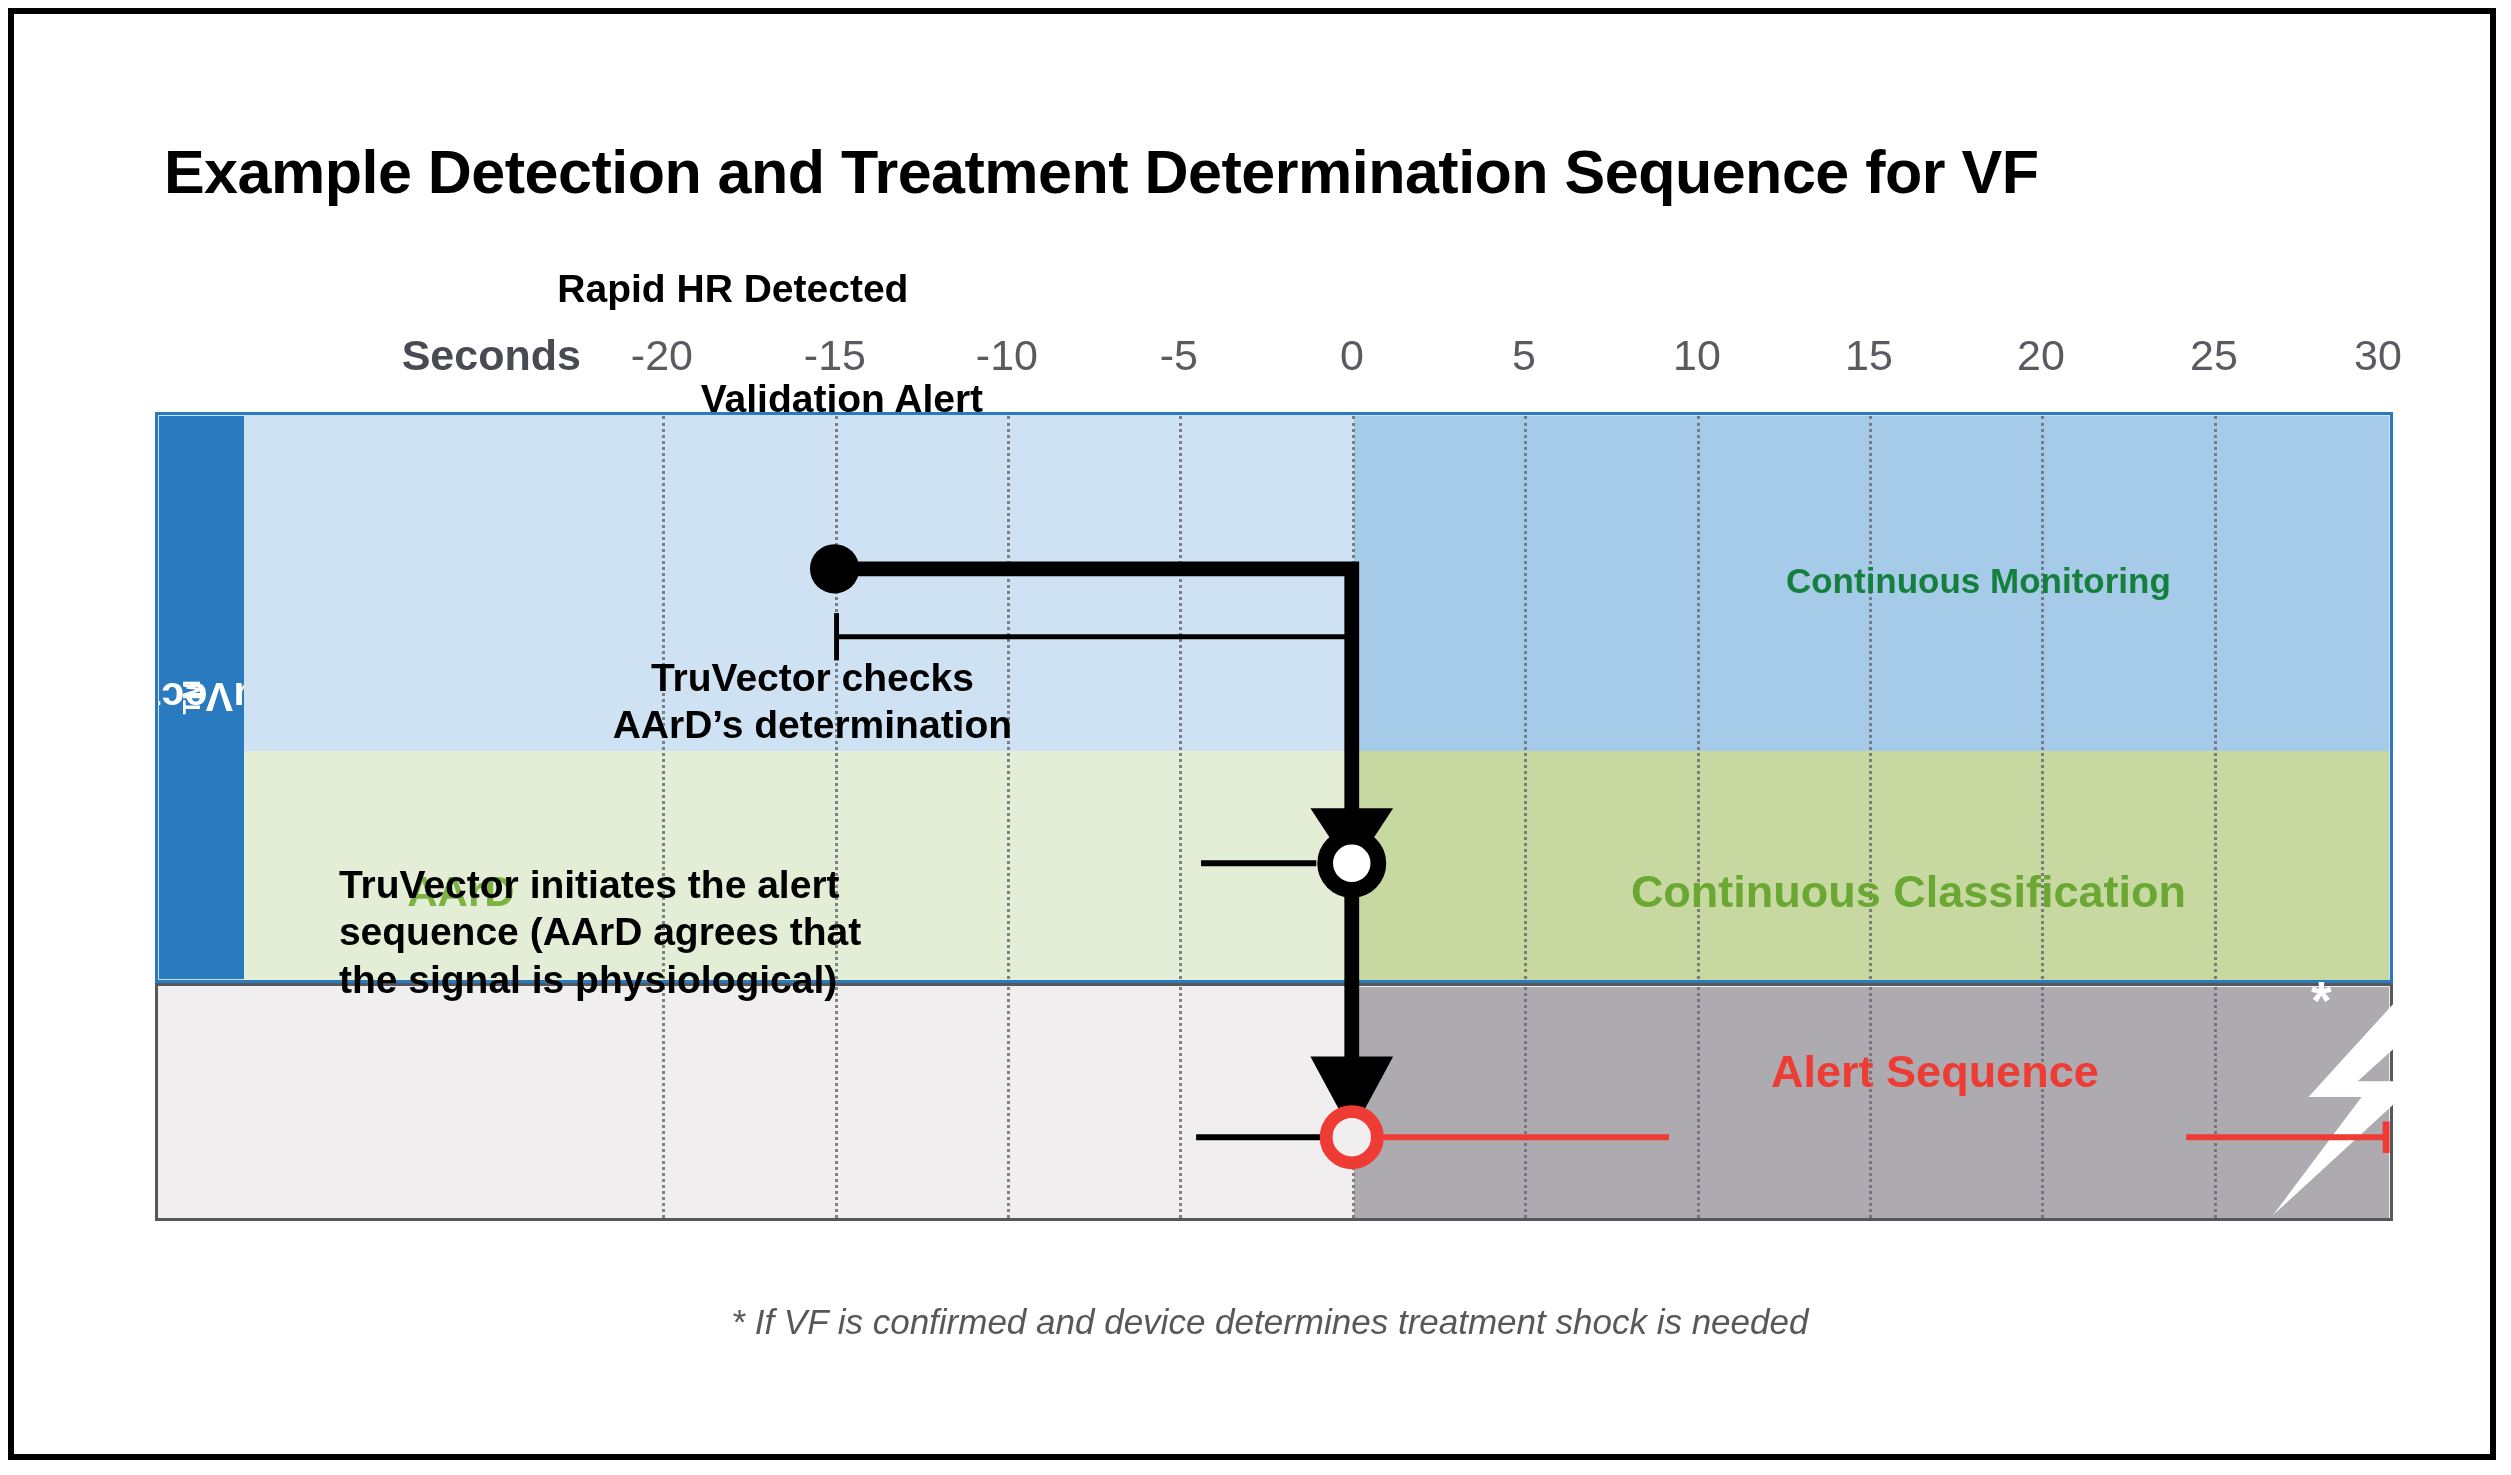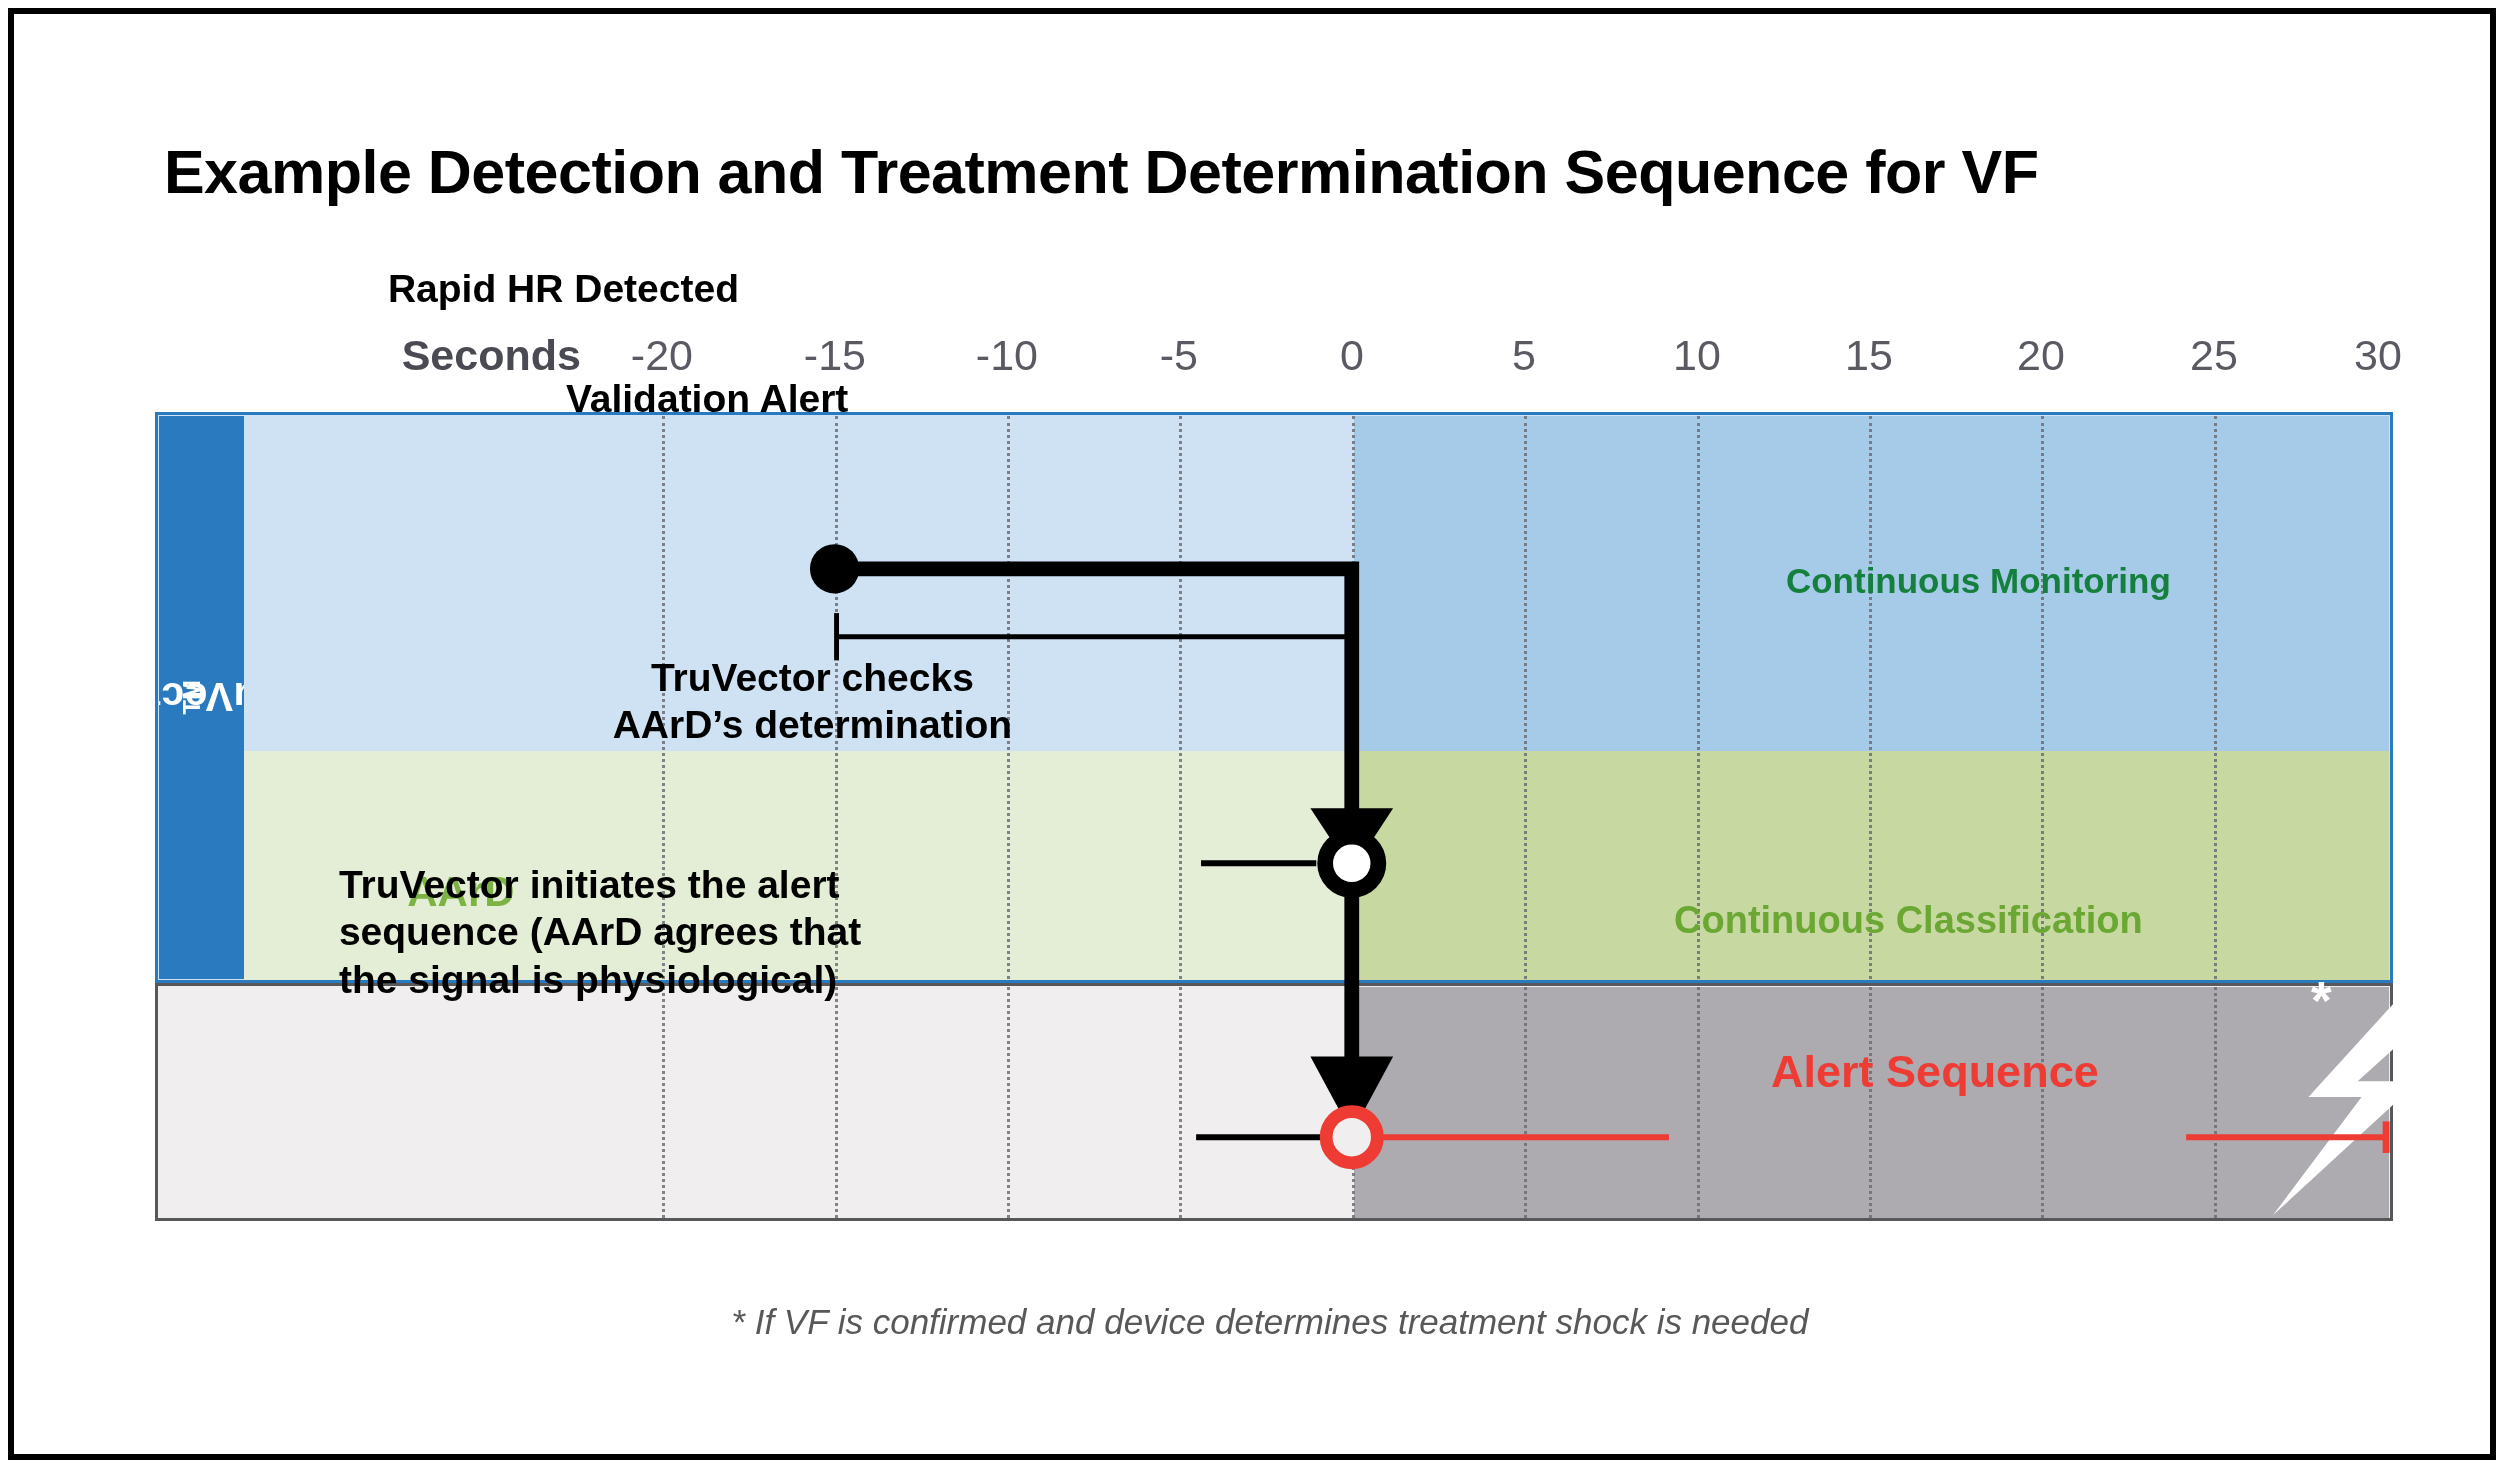--- a/index.html
+++ b/index.html
@@ -36,24 +36,24 @@
   .al-right  {left:1199px;top:575px;width:1035px;height:231px;background:#adaab0;}
 
   .gridline{position:absolute;top:3.9px;width:0;border-left:3px dotted #6e6e76;opacity:.85;}
   .g-upper{height:563px;}
   .g-lower{top:575px;height:231px;}
 
   .rowlabel{position:absolute;font-size:42px;font-weight:bold;line-height:1.18;text-align:center;}
   .lbl-hr   {left:99px;top:79px;width:414px;color:#2a7ac0;}
   .lbl-aard {left:99px;top:455px;width:414px;color:#7cb342;}
   .lbl-mon  {left:1380px;top:148px;width:887px;color:#15803d;font-size:35px;}
-  .lbl-cls  {left:1310px;top:486px;width:887px;color:#6aa733;font-size:38px;}
+  .lbl-cls  {left:1310px;top:453px;width:887px;color:#6aa733;font-size:45px;}
 
   
-  .anno{position:absolute;font-size:39px;font-weight:bold;color:#000;line-height:1.22;}
+  .anno{position:absolute;font-size:39px;font-weight:bold;color:#000;line-height:1.22;text-align:center;}
   .an-rapid{left:374px;top:251px;width:690px;}
   .an-check{left:424px;top:640px;width:749px;text-align:center;}
   .an-init {left:325px;top:847px;width:847px;text-align:left;}
   .an-valid{left:552px;top:361px;width:552px;font-size:39px;}
 
   .svgover{position:absolute;left:0;top:0;width:2512px;height:1476px;overflow:visible;pointer-events:none;}
 
   .footnote{position:absolute;left:0;top:1288px;width:2512px;text-align:center;font-size:35px;font-style:italic;color:#58585b;}
 
   .alert-text{position:absolute;left:1665px;top:1032px;width:512px;text-align:center;font-size:45px;font-weight:bold;color:#ee3b33;}

